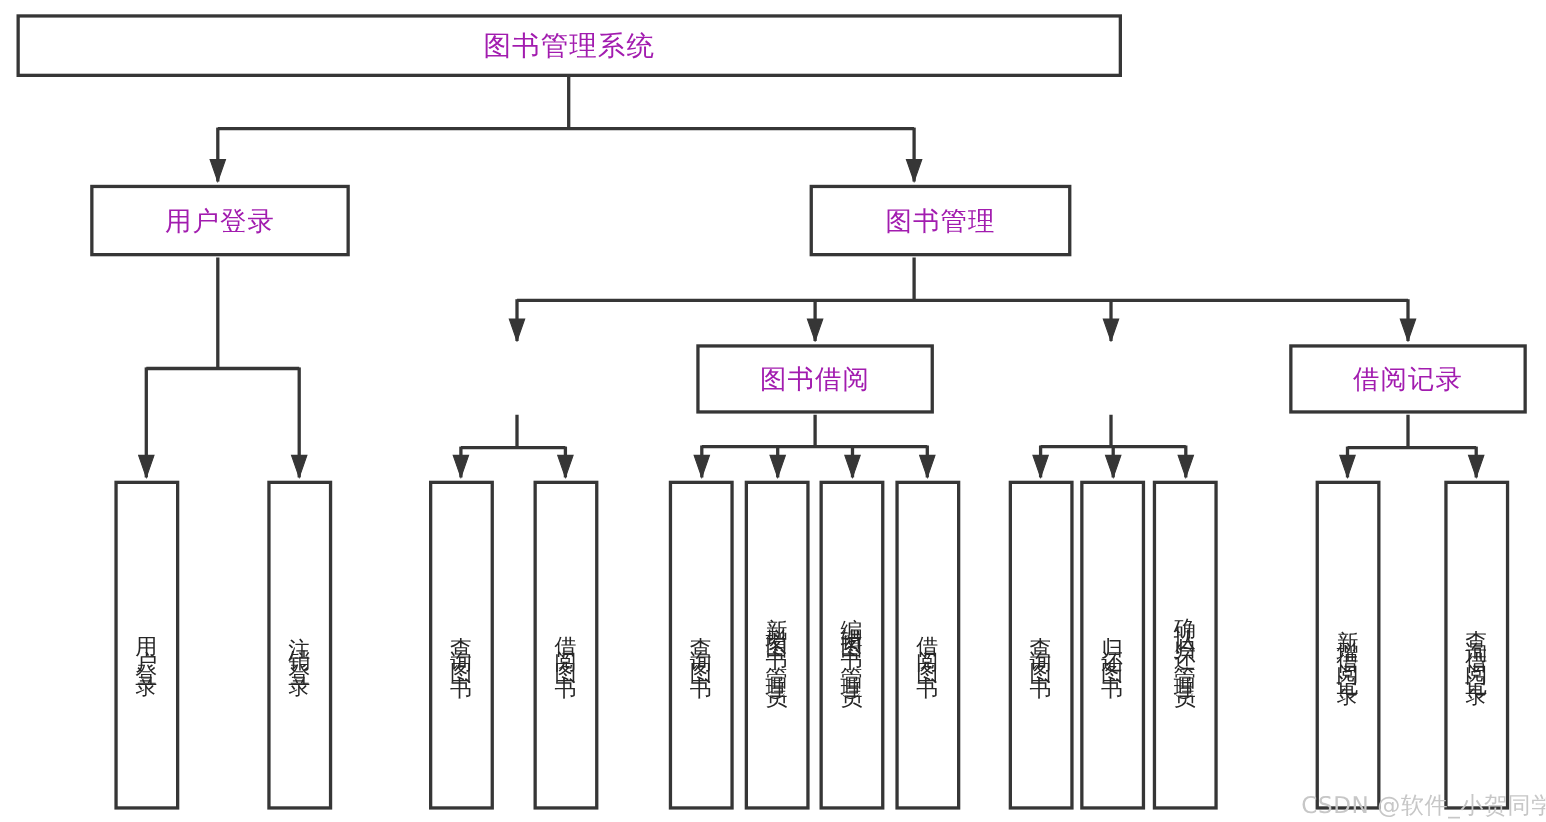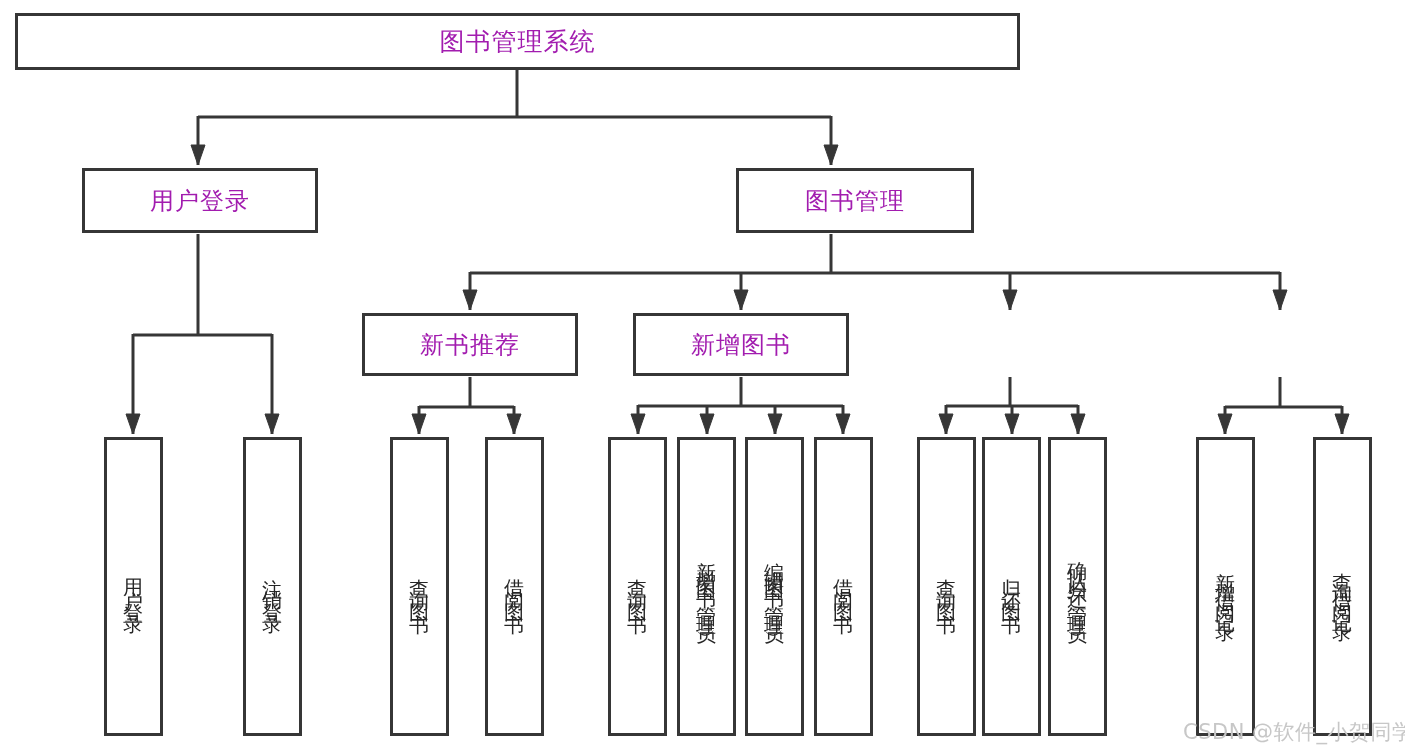--- a/index.html
+++ b/index.html
@@ -115,22 +115,22 @@
       <line x1="1225" y1="406" x2="1225" y2="434" marker-end="url(#arw)"></line>
       <line x1="1342" y1="406" x2="1342" y2="434" marker-end="url(#arw)"></line>
     </g>
   </svg>
 
   <div class="node h root" style="left:15px; top:13px; width:1005px; height:57px;">图书管理系统</div>
 
   <div class="node h" style="left:82px; top:168px; width:236px; height:65px;">用户登录</div>
   <div class="node h" style="left:712px; top:168px; width:238px; height:65px;margin-left:24px;">图书管理</div>
 
-  <div class="node h" style="left:362px; top:313px; width:216px; height:63px;">新书推荐</div>
-  <div class="node h" style="left:633px; top:313px; width:216px; height:63px;">新增图书</div>
+  <div class="node h" style="left:633px; top:313px; width:216px; height:63px;">图书借阅</div>
+  <div class="node h" style="left:1172px; top:313px; width:216px; height:63px;">借阅记录</div>
 
   <div class="leaf" style="left:104px;">
     <span class="v">用户登录</span>
   </div>
   <div class="leaf" style="left:243px;">
     <span class="v">注销登录</span>
   </div>
 
   <div class="leaf" style="left:390px;">
     <span class="v">查询图书</span>

